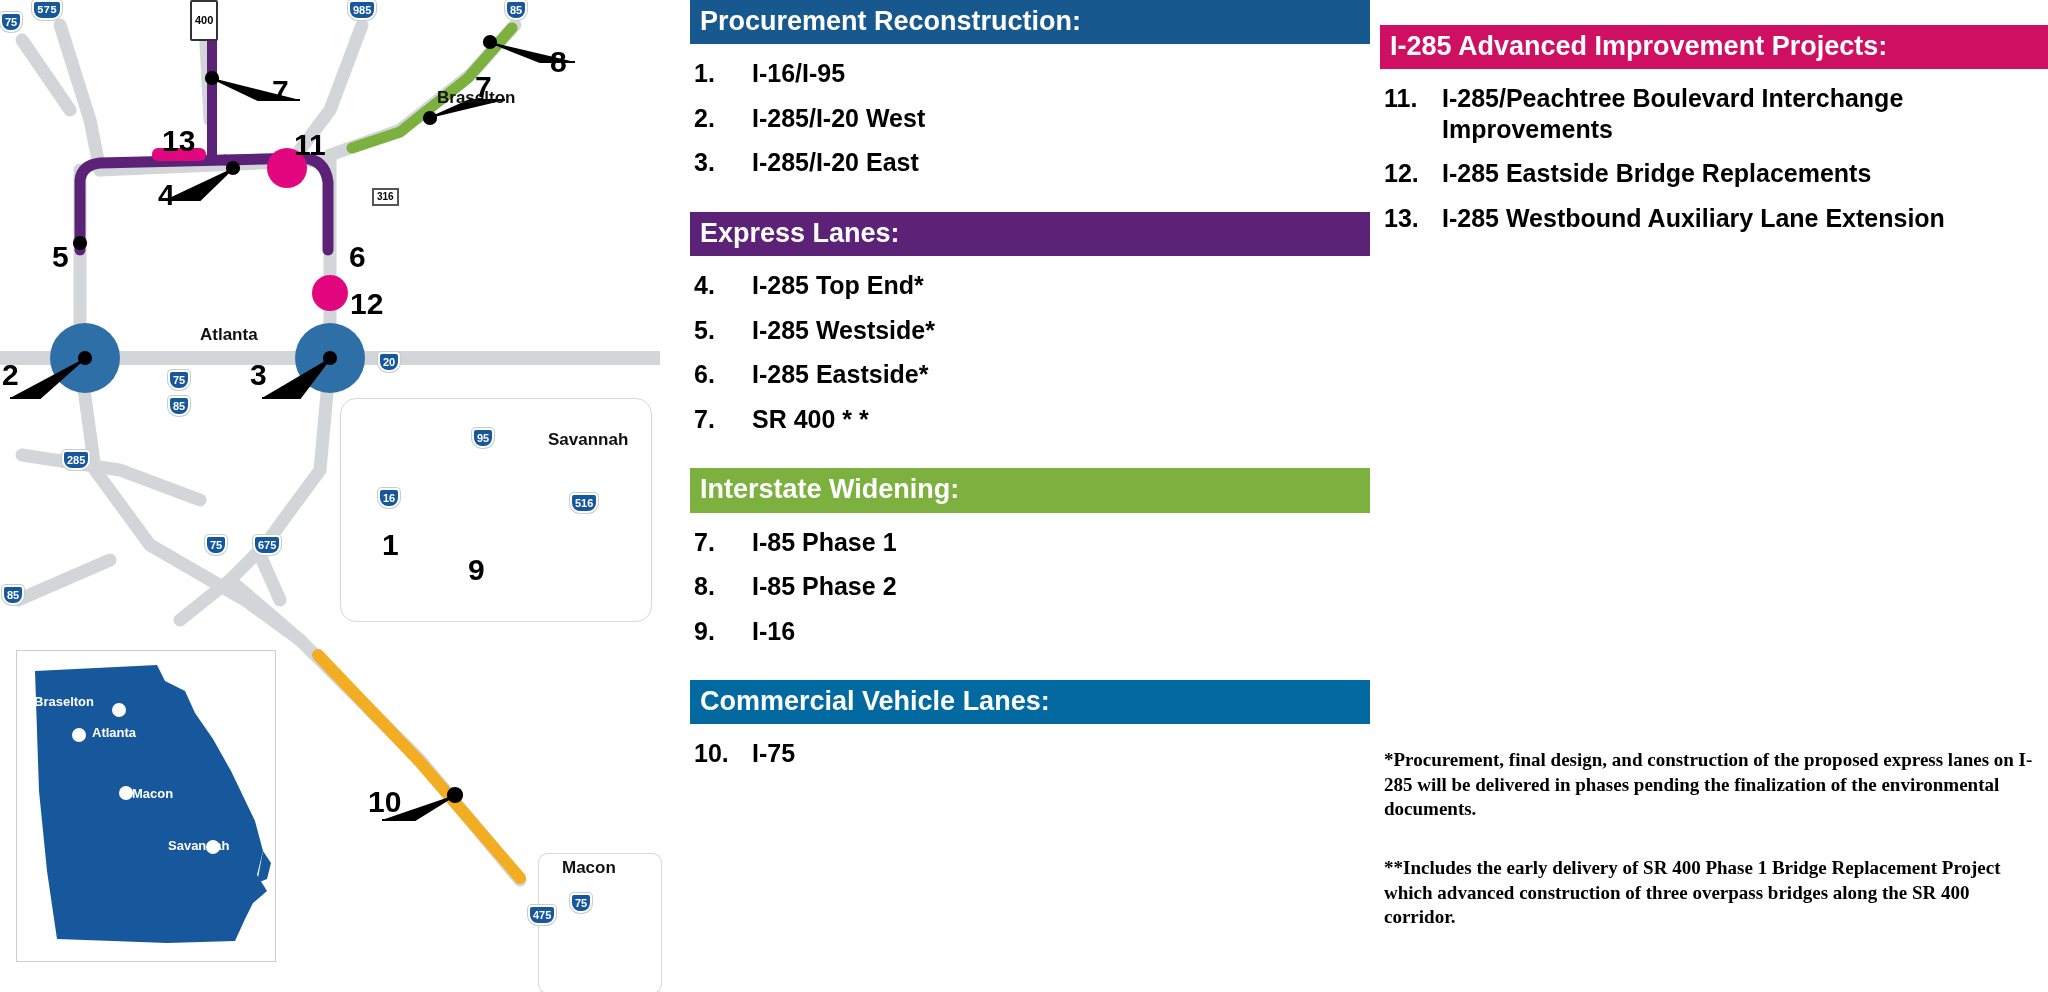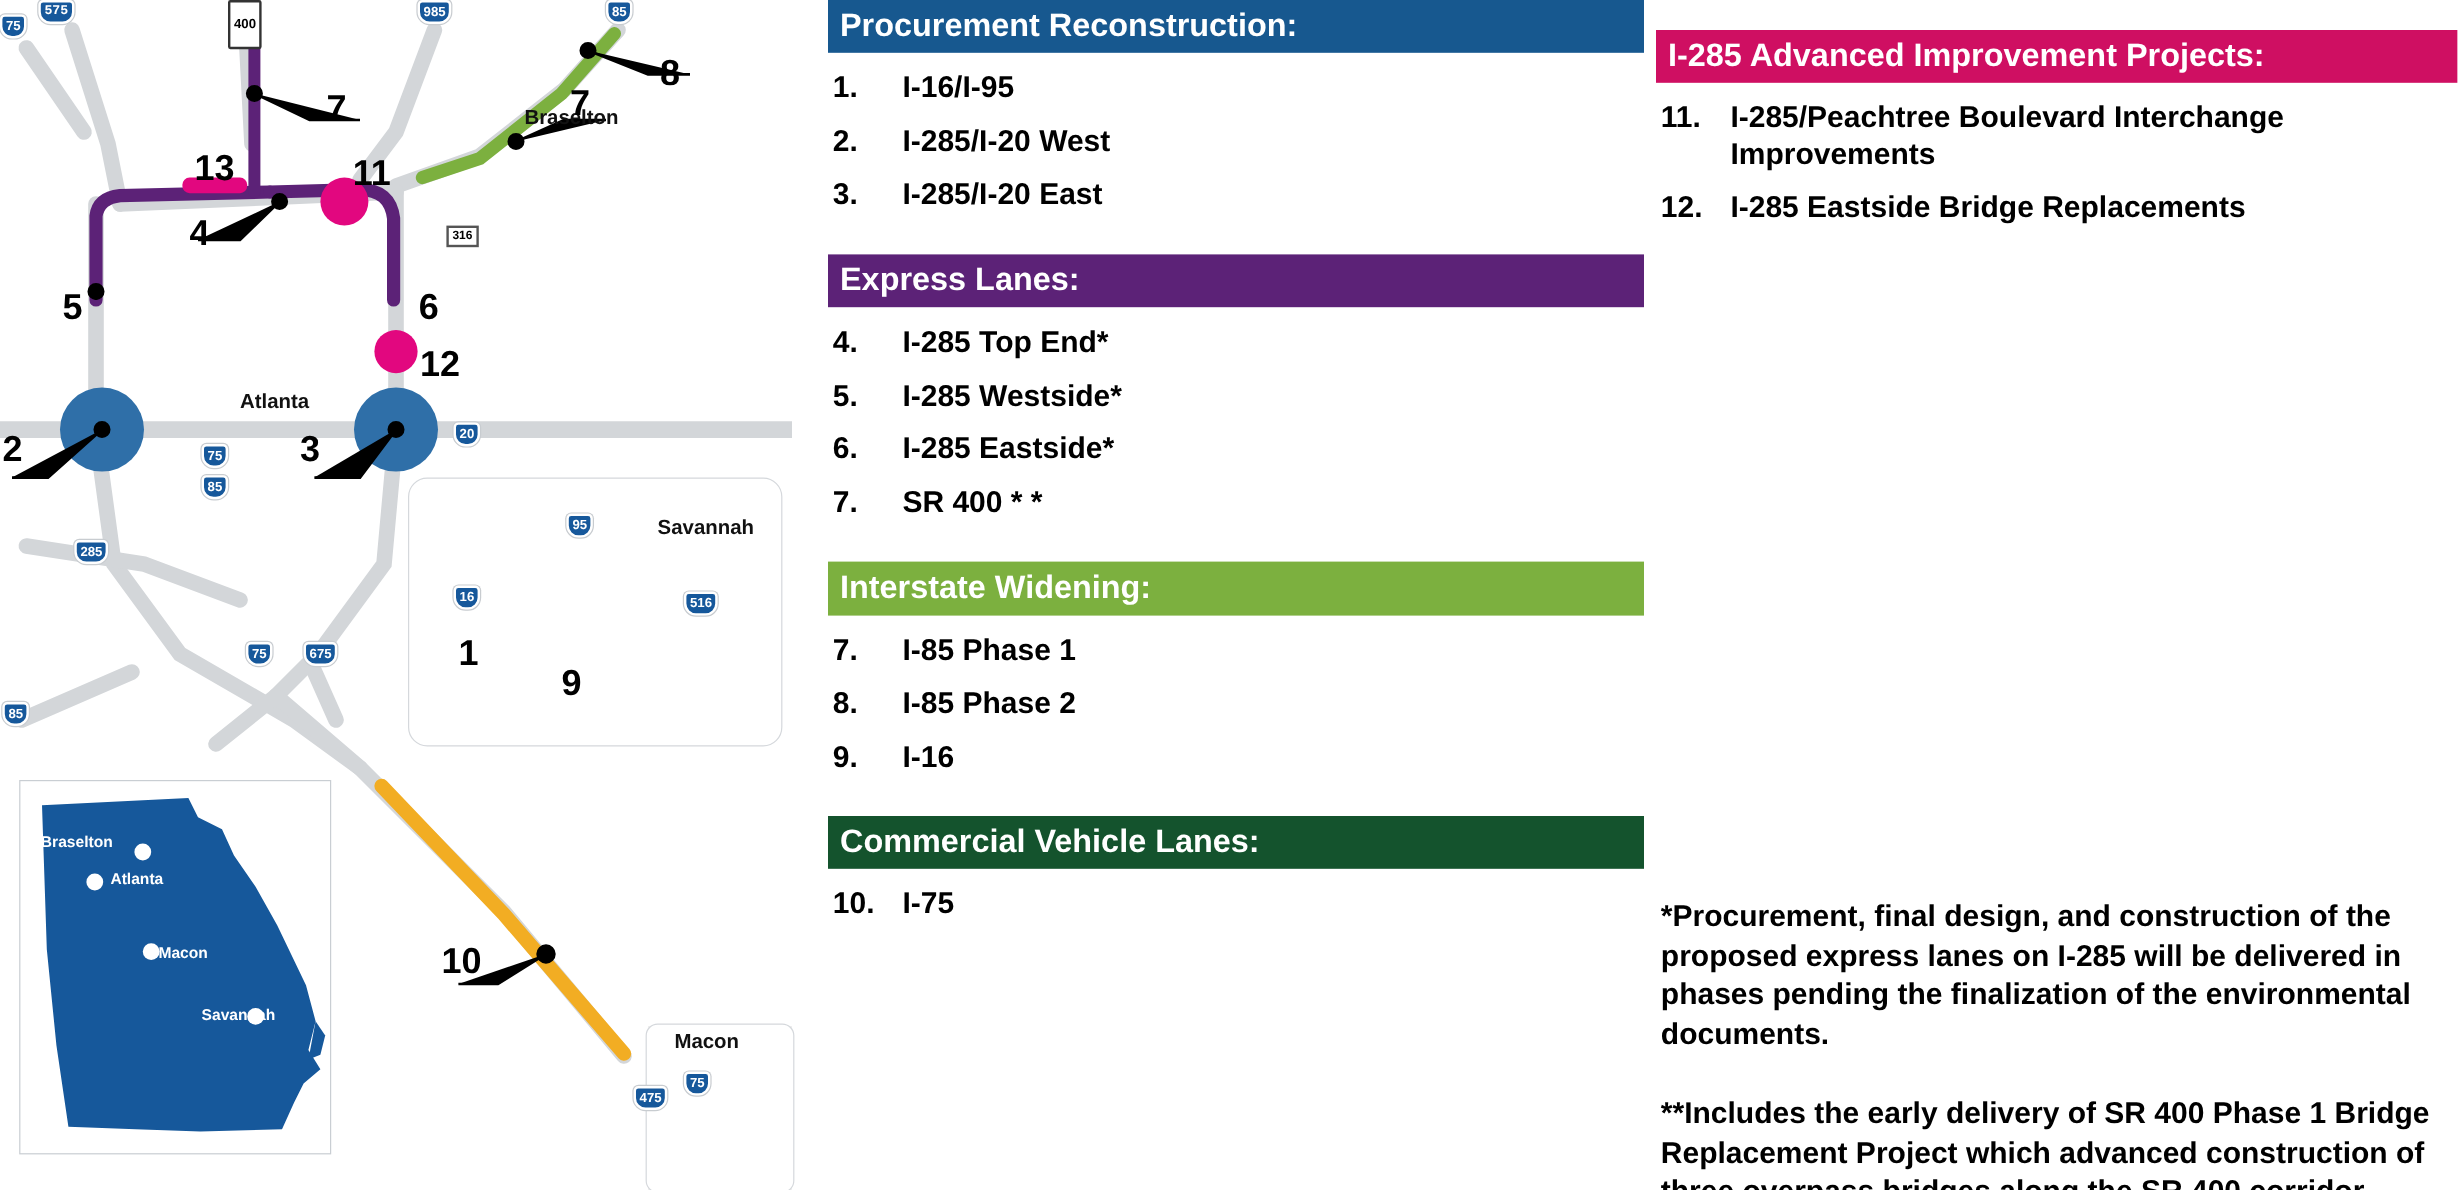--- a/index.html
+++ b/index.html
@@ -114,21 +114,21 @@
     color: #ffffff;
     font-size: 27px;
     font-weight: bold;
     padding: 7px 10px 9px 10px;
     line-height: 1.05;
     box-sizing: border-box;
   }
   .cat-header.blue   { background: #17588f; }
   .cat-header.purple { background: #5c2277; }
   .cat-header.green  { background: #7cb03f; }
-  .cat-header.gold   { background: #14532d; }
+  .cat-header.gold   { background: #0369a1; }
   .cat-header.pink   { background: #cf0f62; margin-top: 25px; }
 
   .proj-list { margin: 0; padding: 0; list-style: none; }
   .proj-item {
     display: flex;
     align-items: flex-start;
     font-size: 25px;
     font-weight: bold;
     margin-top: 14px;
     line-height: 1.22;
@@ -137,25 +137,26 @@
     width: 62px;
     flex: 0 0 62px;
     padding-left: 4px;
     box-sizing: border-box;
   }
   .proj-label { flex: 1 1 auto; }
 
   .group { margin-bottom: 34px; }
 
   .footnote {
-    font-size: 25px;
+    font-size: 19px;
     font-weight: bold;
     line-height: 1.3;
     margin-top: 22px;
     color: #000;
+    font-family: Liberation Serif, serif;
   }
 </style>
 </head>
 <body>
 
 <div id="map-panel">
 
   <svg id="map-svg" width="660" height="992" viewBox="0 0 660 992">
 
     <g stroke="#d3d6d9" stroke-width="13" fill="none" stroke-linecap="round">
@@ -387,20 +388,24 @@
     <div class="cat-header pink">I-285 Advanced Improvement Projects:</div>
     <ul class="proj-list">
       <li class="proj-item">
         <span class="proj-num">11.</span>
         <span class="proj-label">I-285/Peachtree Boulevard Interchange Improvements</span>
       </li>
       <li class="proj-item">
         <span class="proj-num">12.</span>
         <span class="proj-label">I-285 Eastside Bridge Replacements</span>
       </li>
+      <li class="proj-item">
+        <span class="proj-num">13.</span>
+        <span class="proj-label">I-285 Westbound Auxiliary Lane Extension</span>
+      </li>
     </ul>
   </div>
 
   <div style="position:absolute; left:4px; top:726px; width:660px;">
     <div class="footnote">
       <span>*</span><span>Procurement, final design, and construction of the proposed express lanes on I-285 will be delivered in phases pending the finalization of the environmental documents.</span>
     </div>
     <div class="footnote" style="margin-top:34px;">
       <span>**</span><span>Includes the early delivery of SR 400 Phase 1 Bridge Replacement Project which advanced construction of three overpass bridges along the SR 400 corridor.</span>
     </div>

